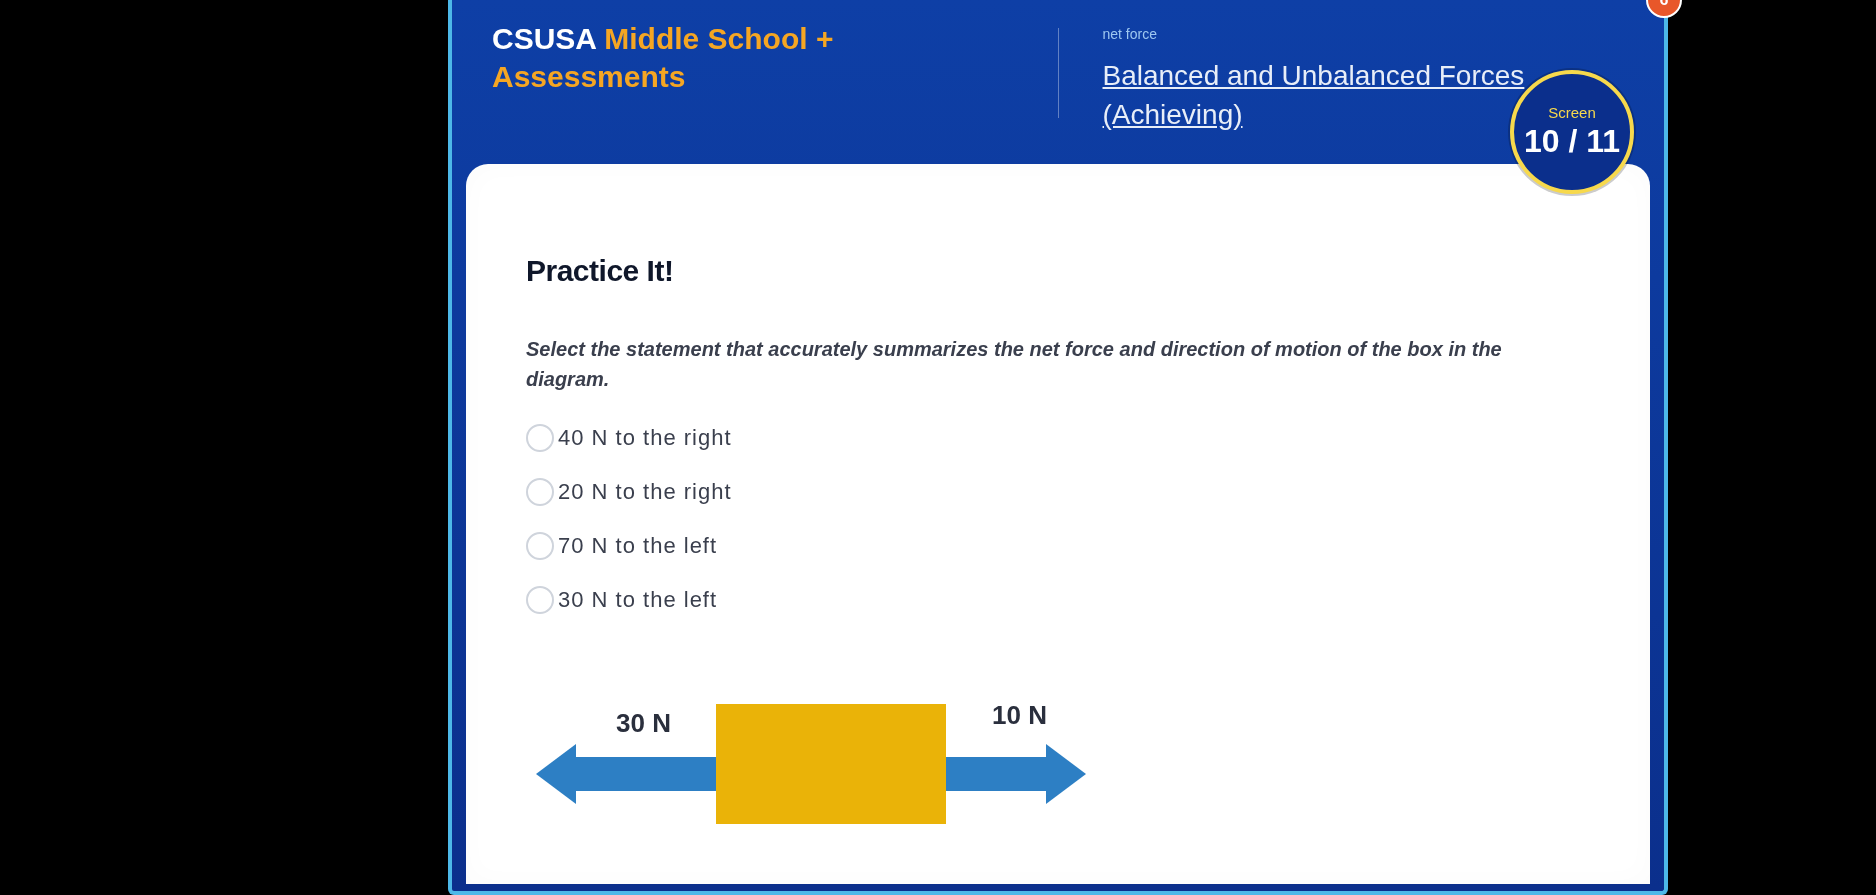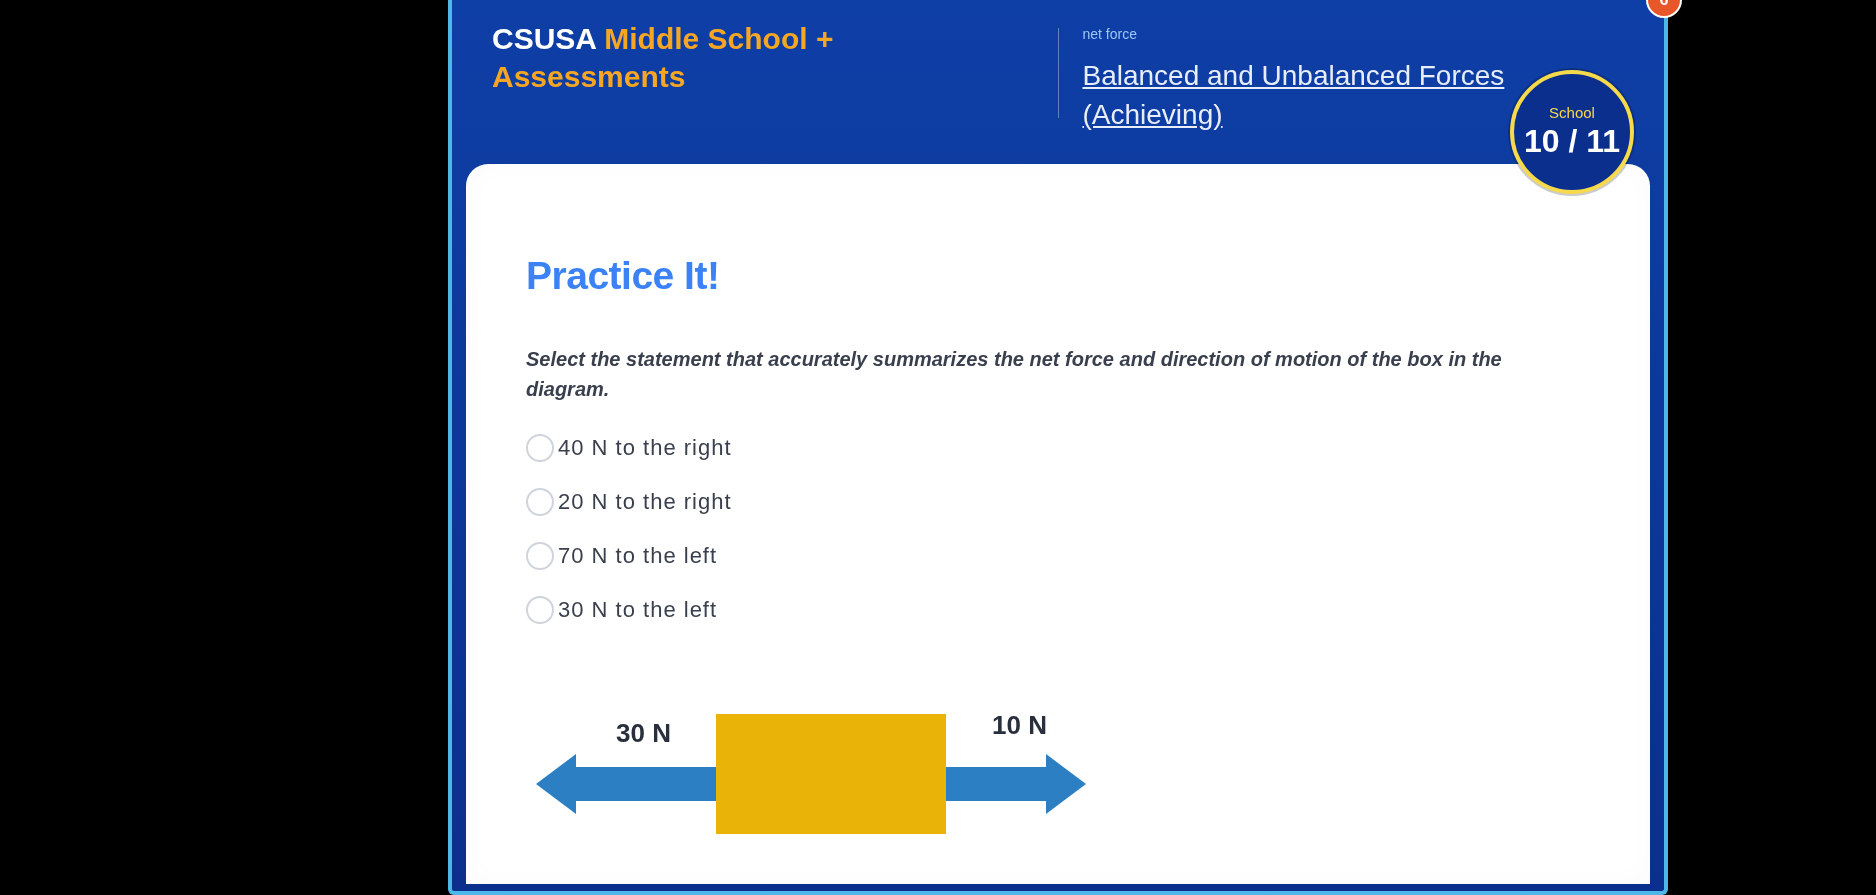--- a/index.html
+++ b/index.html
@@ -21,21 +21,21 @@
       border: 4px solid #4db8e8;
       border-top: none;
       border-radius: 0 0 6px 6px;
       position: relative;
       min-height: 895px;
     }
     .header {
       display: flex;
       align-items: flex-start;
       padding: 20px 40px 30px 40px;
-      gap: 24px;
+      gap: 44px;
       position: relative;
     }
     .header-left {
       flex: 1;
     }
     .brand {
       font-size: 30px;
       font-weight: 700;
       line-height: 1.25;
     }
@@ -92,23 +92,23 @@
     .card {
       background: #ffffff;
       margin: 0 14px;
       border-radius: 22px 22px 0 0;
       padding: 90px 60px 40px 60px;
       min-height: 720px;
       position: relative;
       box-shadow: inset 0 0 30px rgba(0,0,0,0.02);
     }
     .section-title {
-      font-size: 39px;
+      font-size: 30px;
       font-weight: 800;
-      color: #3b82f6;
+      color: #0f172a;
       letter-spacing: -0.5px;
       margin-bottom: 46px;
     }
     .prompt {
       font-style: italic;
       font-weight: 600;
       color: #3a3f4d;
       font-size: 20px;
       margin-bottom: 30px;
       line-height: 1.5;
@@ -226,21 +226,21 @@
       </div>
     </div>
     <div class="header-divider"></div>
     <div class="header-right">
       <div class="topic">net force</div>
       <div class="lesson">Balanced and Unbalanced Forces (Achieving)</div>
     </div>
   </div>
 
   <div class="screen-badge">
-    <div class="screen-label">School</div>
+    <div class="screen-label">Screen</div>
     <div class="screen-count">10 / 11</div>
   </div>
 
   <div class="card">
     <h1 class="section-title">Practice It!</h1>
     <p class="prompt">Select the statement that accurately summarizes the net force and direction of motion of the box in the diagram.</p>
 
     <div class="options">
       <div class="option">
         <div class="radio"></div>

